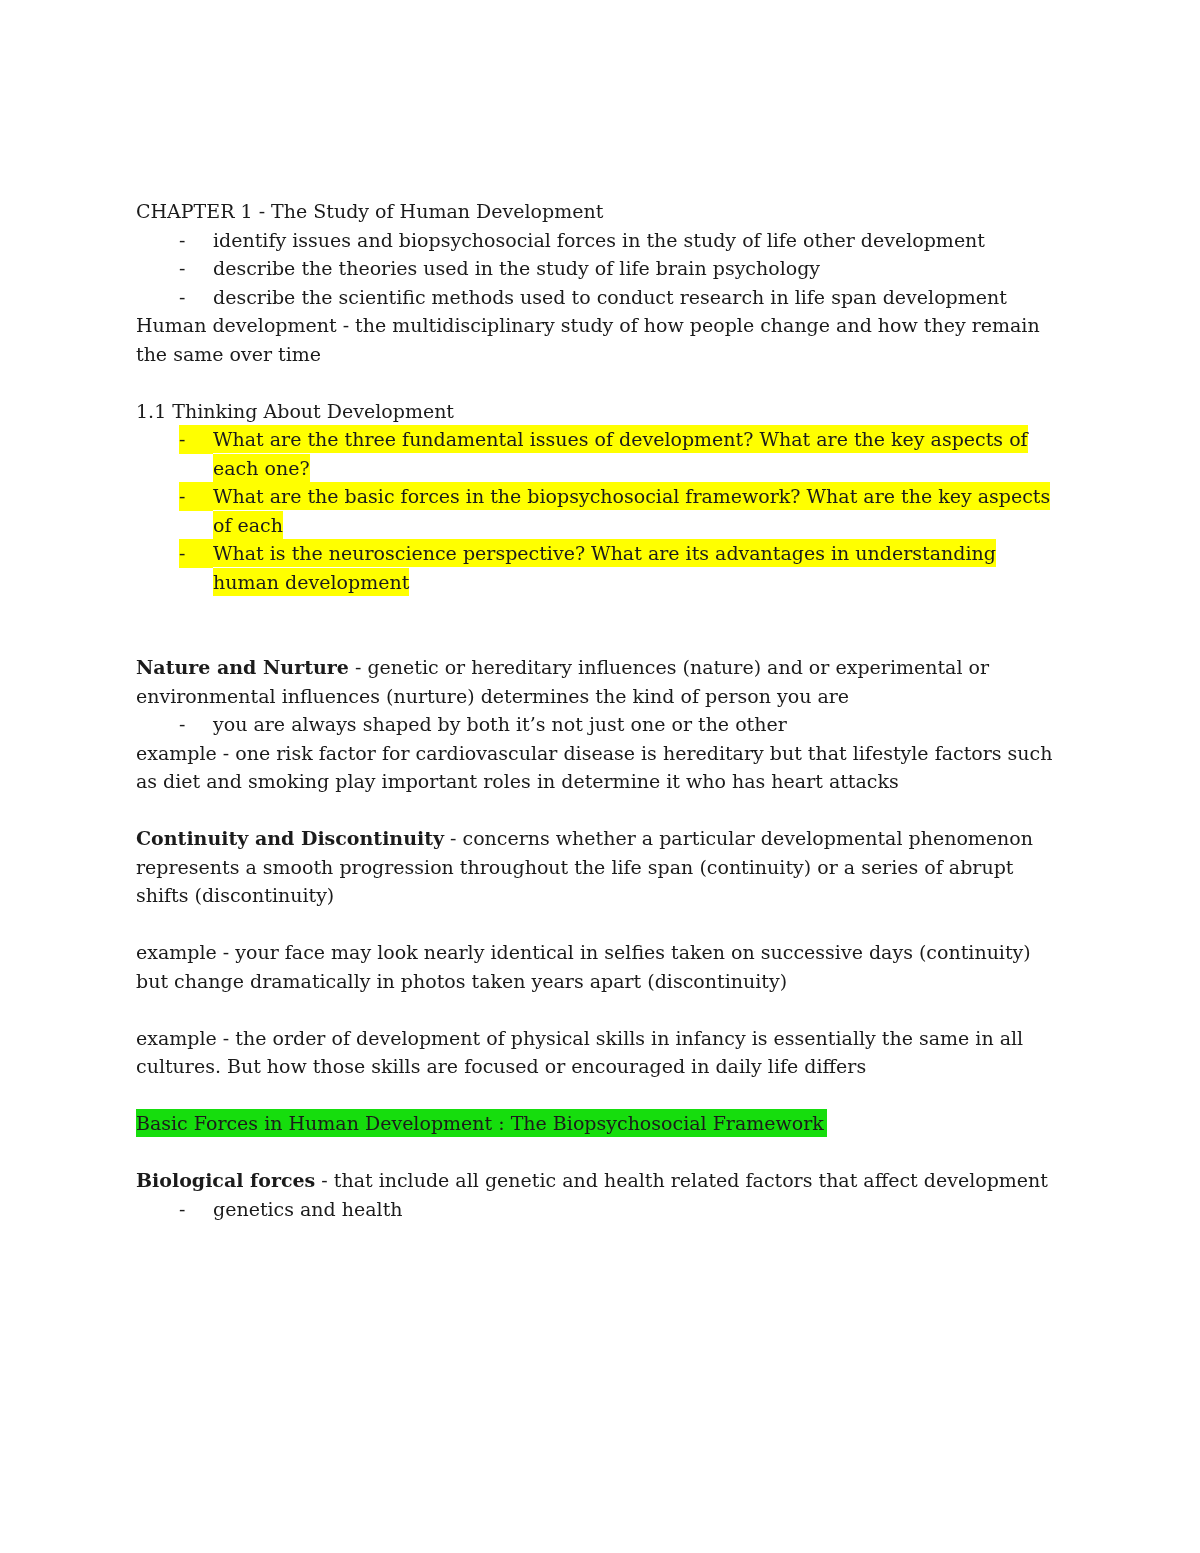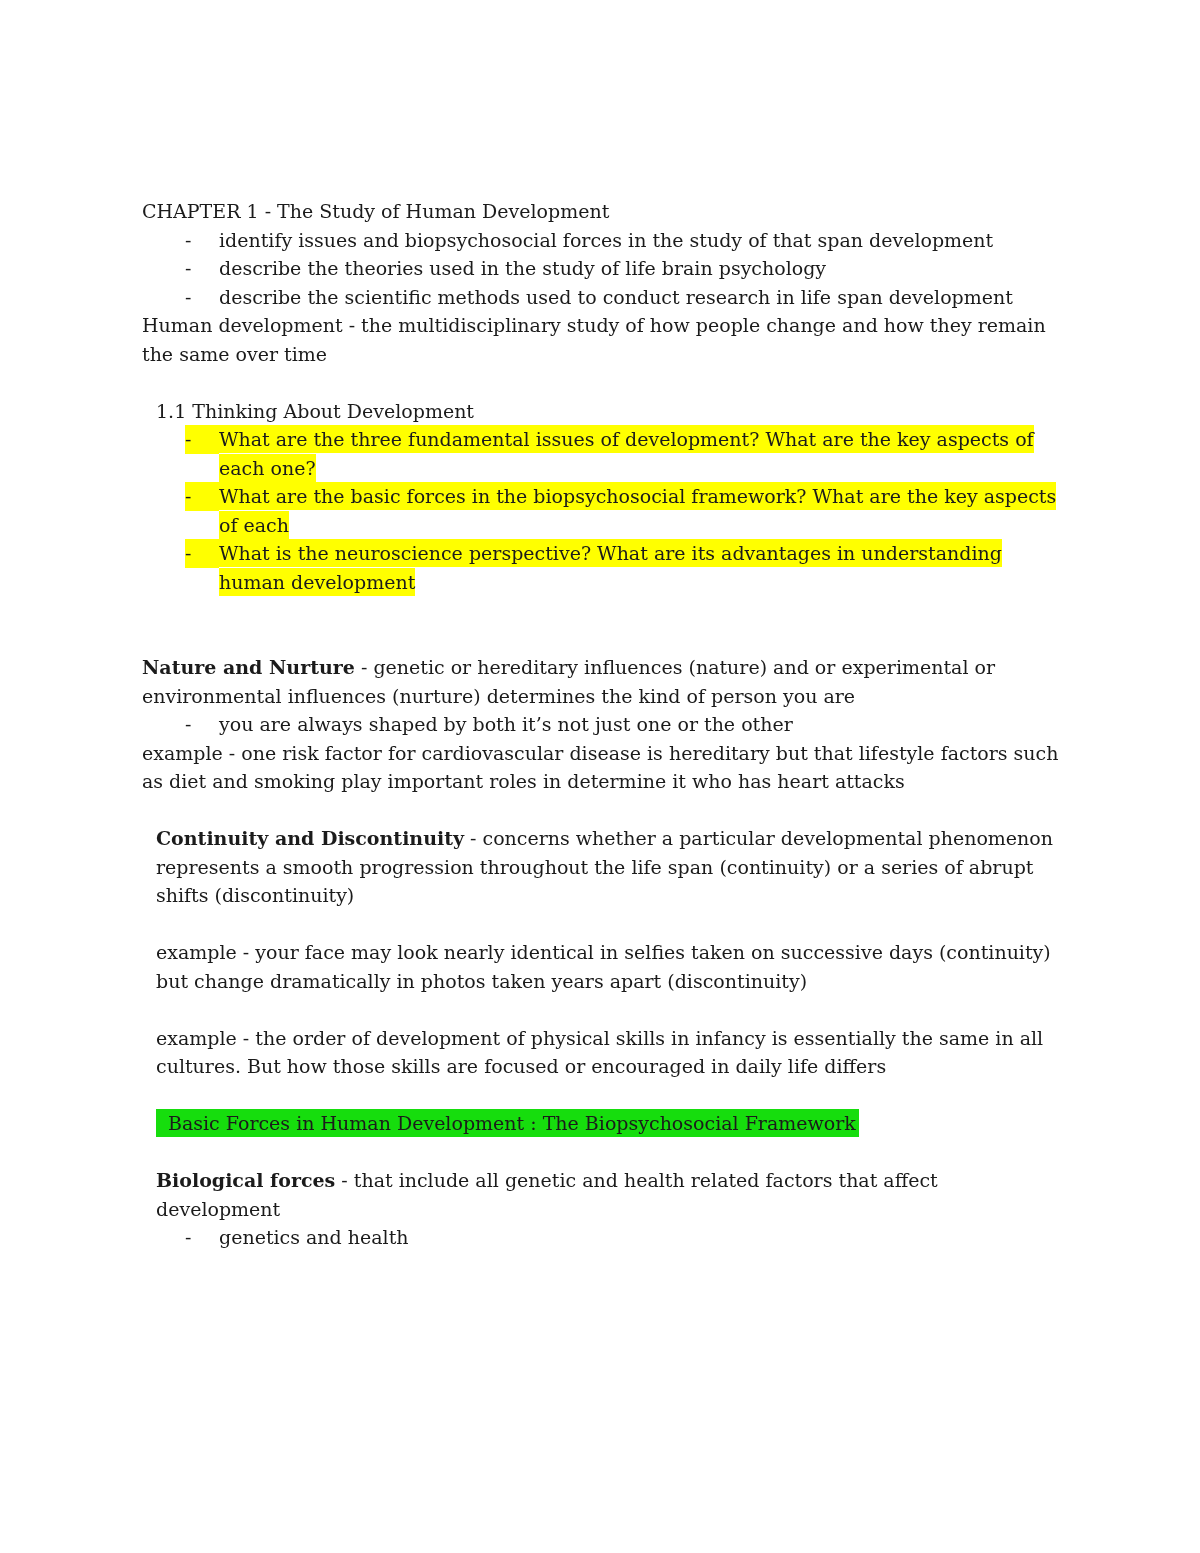--- a/index.html
+++ b/index.html
@@ -10,21 +10,21 @@
   body {
     width: 1200px;
     height: 1553px;
     position: relative;
     font-family: "DejaVu Serif", "Liberation Serif", serif;
     color: #1b1b1b;
     overflow: hidden;
   }
   .page-content {
     position: absolute;
-    left: 142px;
+    left: 136px;
     top: 197px;
     width: 924px;
     font-size: 19px;
     line-height: 28.5px;
   }
   p { margin: 0; }
   b { font-weight: bold; text-align: center; }
 
   ul.dash-list {
     list-style: none;
@@ -48,38 +48,38 @@
     height: 28.5px;
   }
   .hl {
     background: var(--hl-yellow, #ffff00);
     padding: 3px 0;
     -webkit-box-decoration-break: clone;
     box-decoration-break: clone;
   }
   .hl-green {
     background: var(--hl-green, #16dd0d);
-    padding: 3px 3px 3px 12px;
+    padding: 3px 3px 3px 0;
     -webkit-box-decoration-break: clone;
     box-decoration-break: clone;
   }
-  .mt-1 { margin-top: 28.5px; margin-left: 14px; }
+  .mt-1 { margin-top: 28.5px; }
   .mt-2 { margin-top: 57px; }
 </style>
 </head>
 <body style="background: rgb(255, 255, 255); color: rgb(27, 27, 27);">
 
 <div class="page-content">
 
   <p>CHAPTER 1 - The Study of Human Development</p>
 
   <ul class="dash-list mt-1">
     <li>
       <span class="dash">-</span>
-      <span>identify issues and biopsychosocial forces in the study of that span development</span>
+      <span>identify issues and biopsychosocial forces in the study of life other development</span>
     </li>
     <li>
       <span class="dash">-</span>
       <span>describe the theories used in the study of life brain psychology</span>
     </li>
     <li>
       <span class="dash">-</span>
       <span>describe the scientific methods used to conduct research in life span development</span>
     </li>
   </ul>

